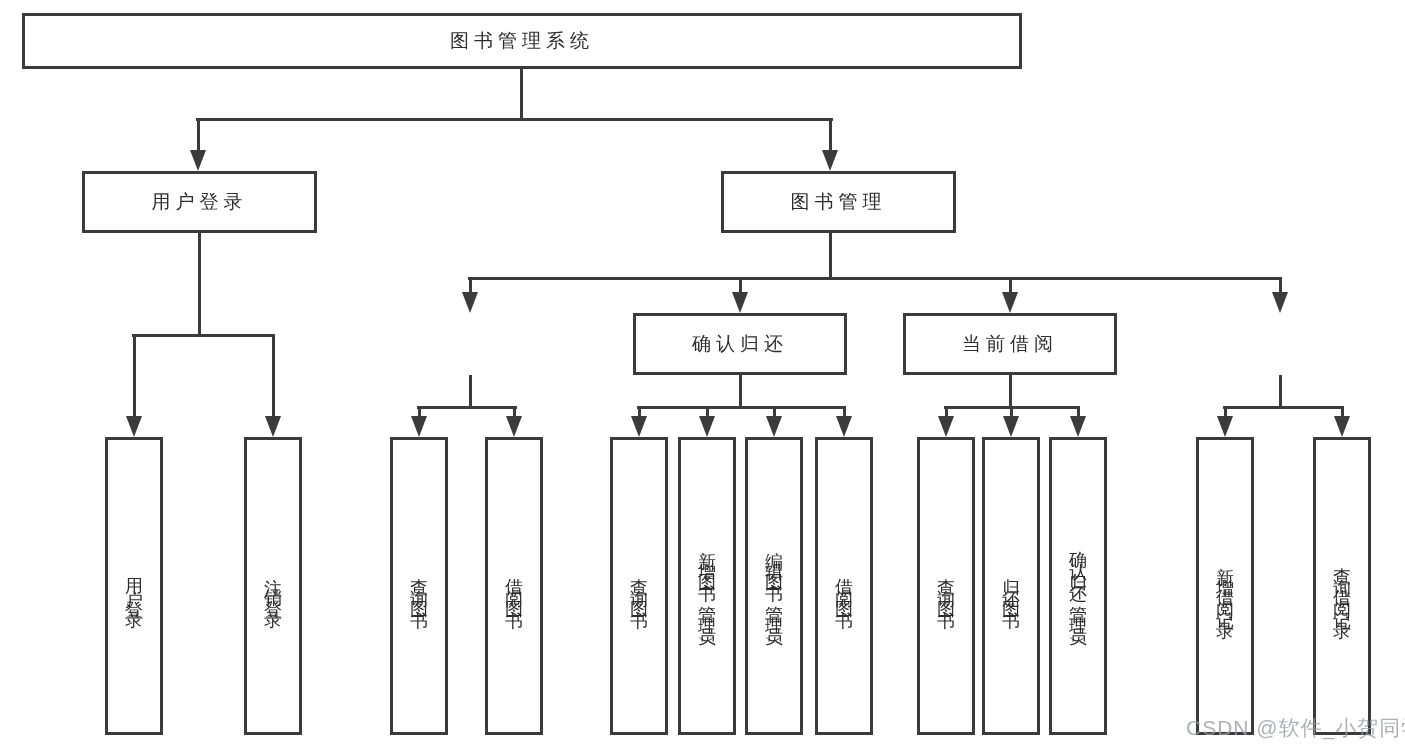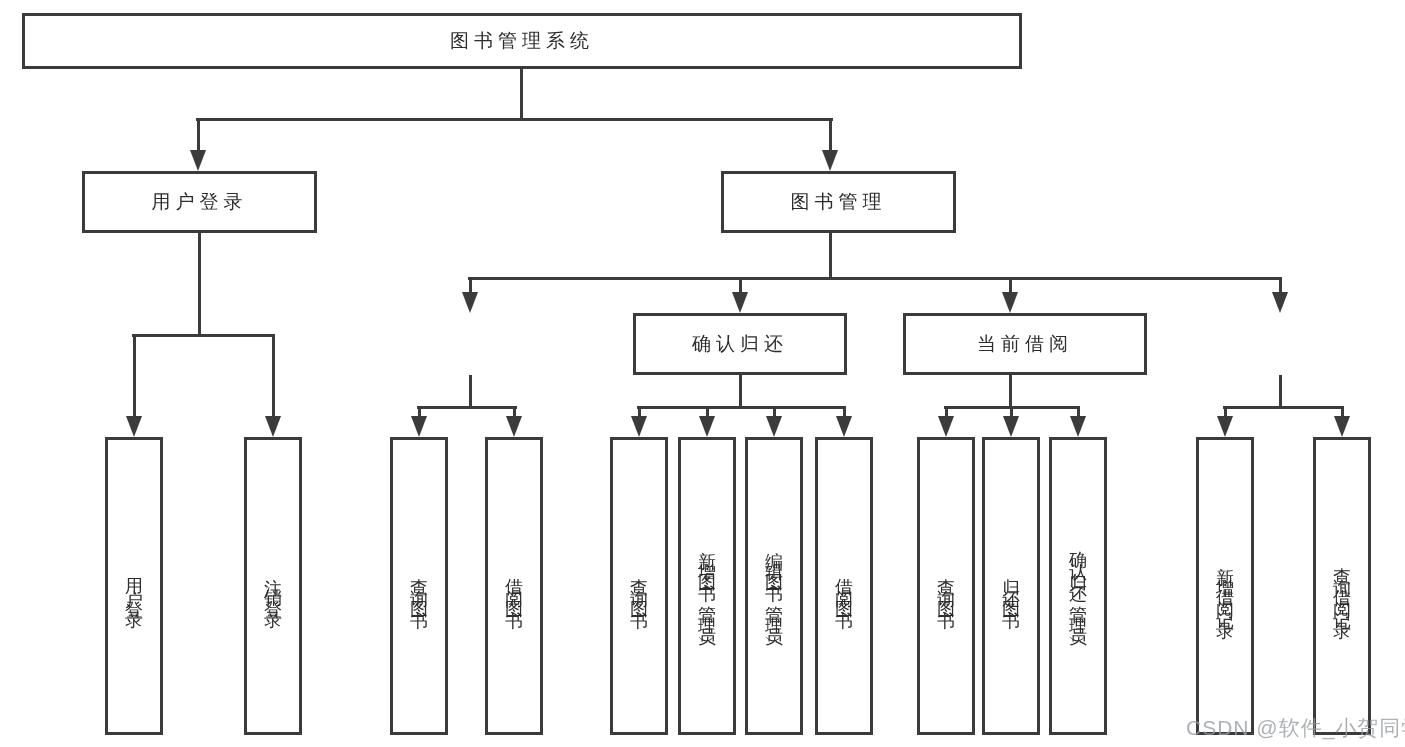--- a/index.html
+++ b/index.html
@@ -70,21 +70,21 @@
   <div class="vline" style="left:739px;top:280px;height:12px;"></div>
   <div class="arrow" style="left:732px;top:292px;"></div>
   <div class="vline" style="left:1009px;top:280px;height:12px;"></div>
   <div class="arrow" style="left:1002px;top:292px;"></div>
   <div class="vline" style="left:1279px;top:280px;height:12px;"></div>
   <div class="arrow" style="left:1272px;top:292px;"></div>
 
   <div class="box" style="left:633px;top:313px;width:214px;height:62px;">
     <span>确认归还</span>
   </div>
-  <div class="box" style="left:903px;top:313px;width:244px;height:62px;">
+  <div class="box" style="left:903px;top:313px;width:214px;height:62px;">
     <span>当前借阅</span>
   </div>
 
   <div class="vline" style="left:469px;top:375px;height:33px;"></div>
   <div class="hline" style="left:417px;top:406px;width:100px;"></div>
   <div class="vline" style="left:418px;top:409px;height:7px;"></div>
   <div class="arrow" style="left:411px;top:416px;"></div>
   <div class="vline" style="left:513px;top:409px;height:7px;"></div>
   <div class="arrow" style="left:506px;top:416px;"></div>
 

